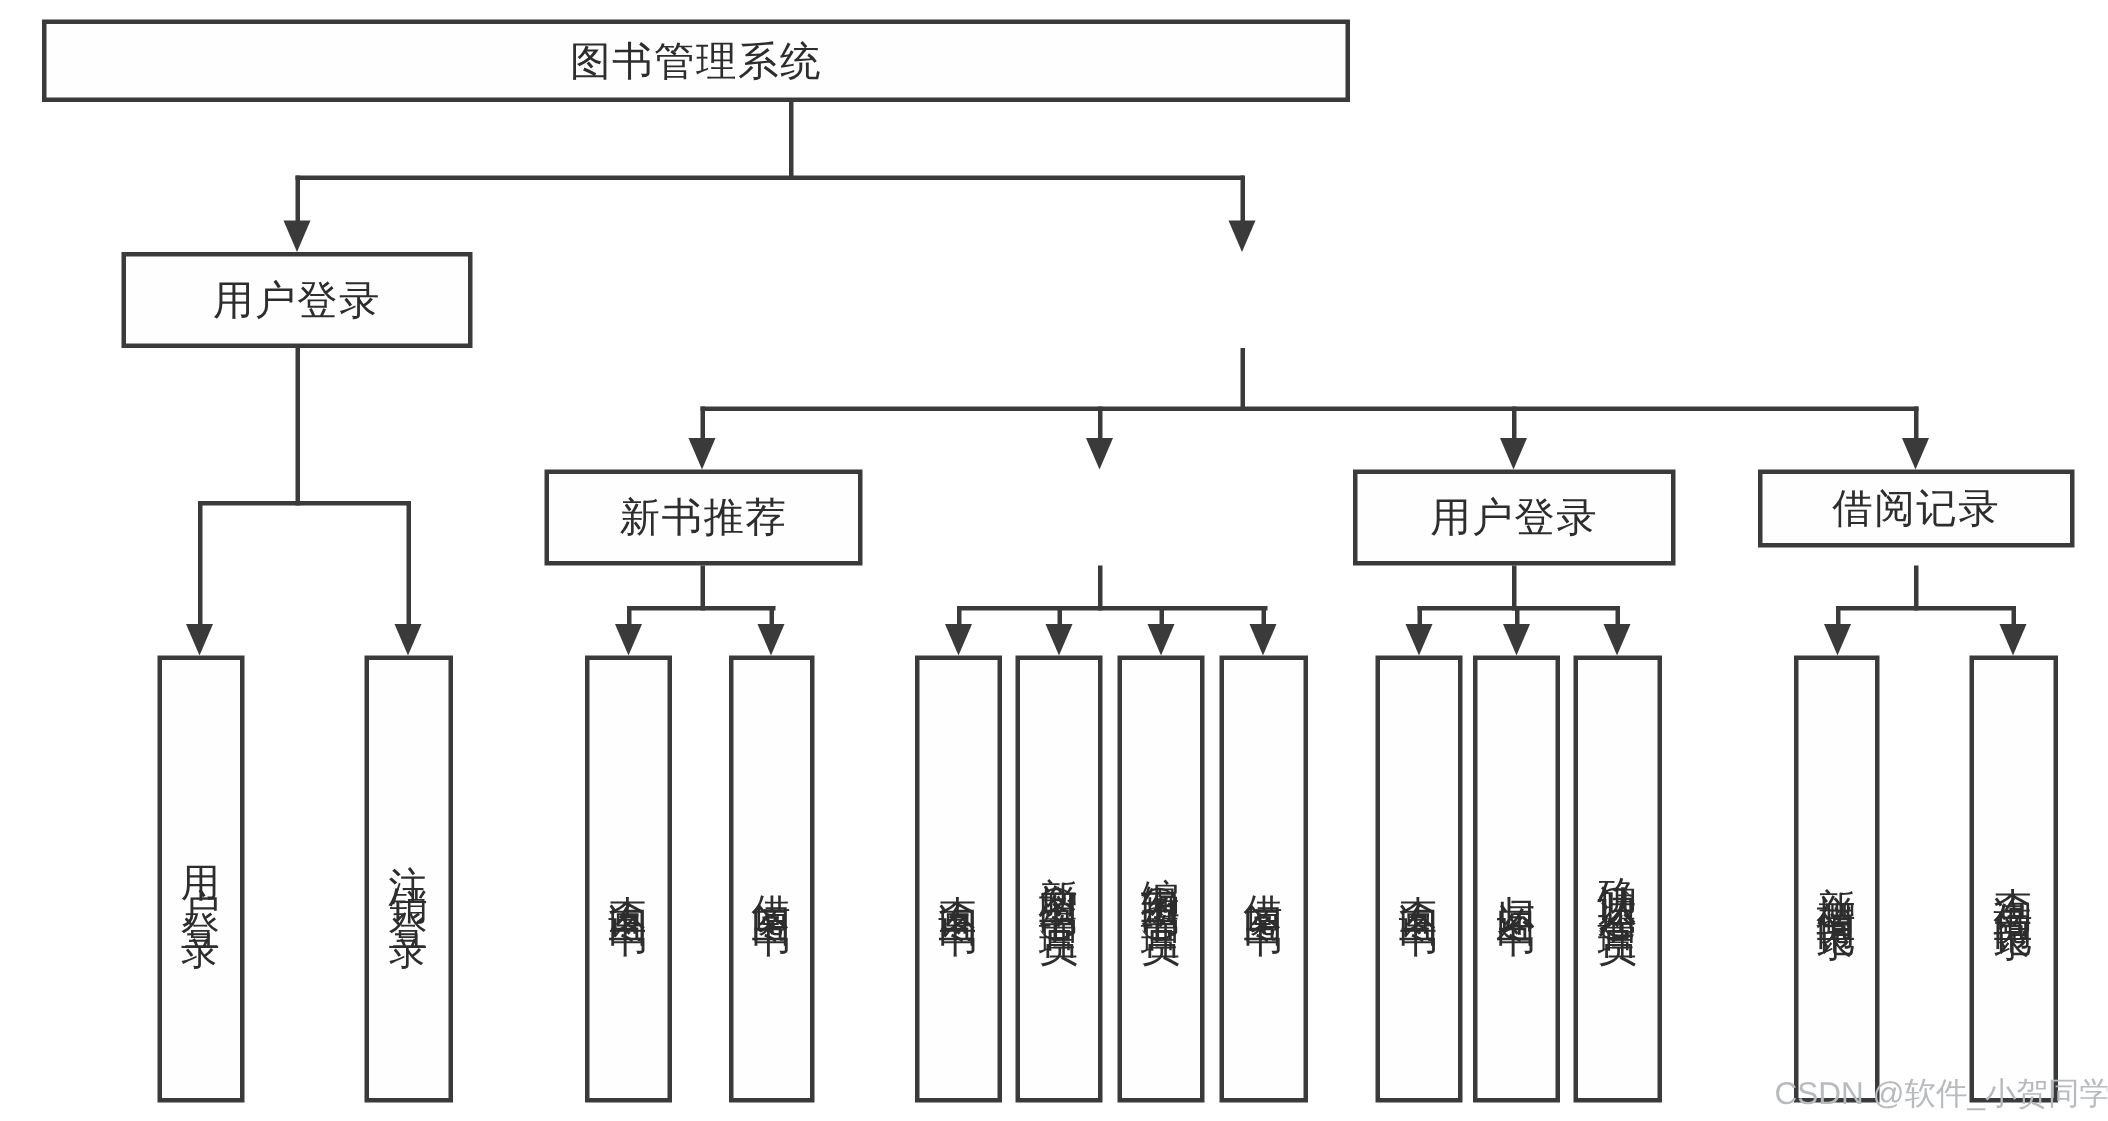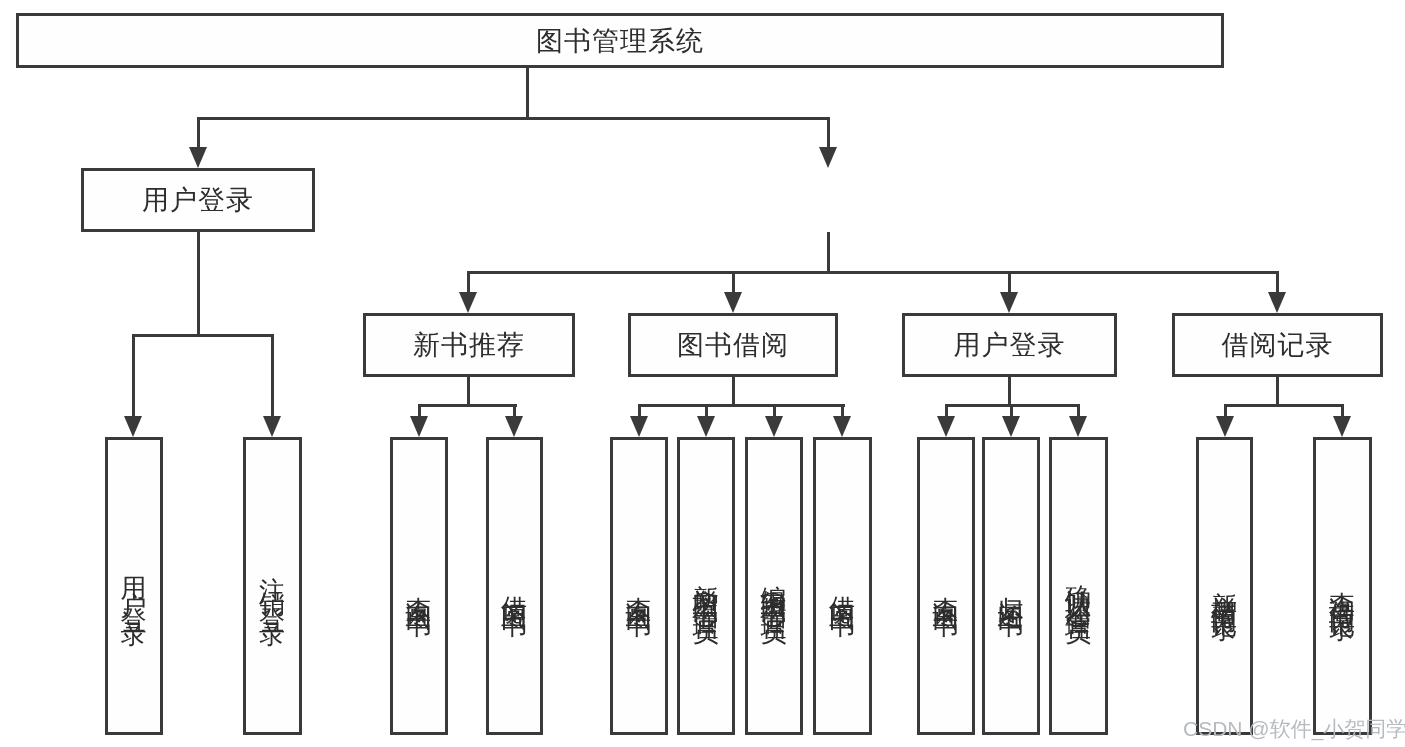--- a/index.html
+++ b/index.html
@@ -30,38 +30,35 @@
   .watermark {
     position:absolute; left:1183px; top:715px; z-index:6;
     font-size:21px; color:#b7bbbf; white-space:nowrap;
   }
 </style>
 </head>
 <body>
 
 <div class="canvas">
 
-  <div class="box hbox" style="left:16px; top:13px; width:1208px; height:55px;">
+  <div class="box hbox" style="left:28px; top:13px; width:872px; height:55px;">
     <span>图书管理系统</span>
   </div>
 
   <div class="box hbox" style="left:81px; top:168px; width:234px; height:64px;">
     <span>用户登录</span>
   </div>
 
   <div class="box hbox" style="left:363px; top:313px; width:212px; height:64px;align-items:center;">
     <span>新书推荐</span>
   </div>
-  <div class="box hbox" style="left:628px; top:313px; width:210px; height:64px;">
-    <span>图书借阅</span>
-  </div>
   <div class="box hbox" style="left:902px; top:313px; width:215px; height:64px;">
     <span>用户登录</span>
   </div>
-  <div class="box hbox" style="left:1172px; top:313px; width:211px; height:64px;justify-content:center;">
+  <div class="box hbox" style="left:1172px; top:313px; width:211px; height:52px;justify-content:center;">
     <span>借阅记录</span>
   </div>
 
   <div class="box leaf" style="left:105px; top:437px; width:58px; height:298px;">
     <span class="vtext spread">用户登录</span>
   </div>
   <div class="box leaf" style="left:243px; top:437px; width:59px; height:298px;">
     <span class="vtext spread">注销登录</span>
   </div>
 

